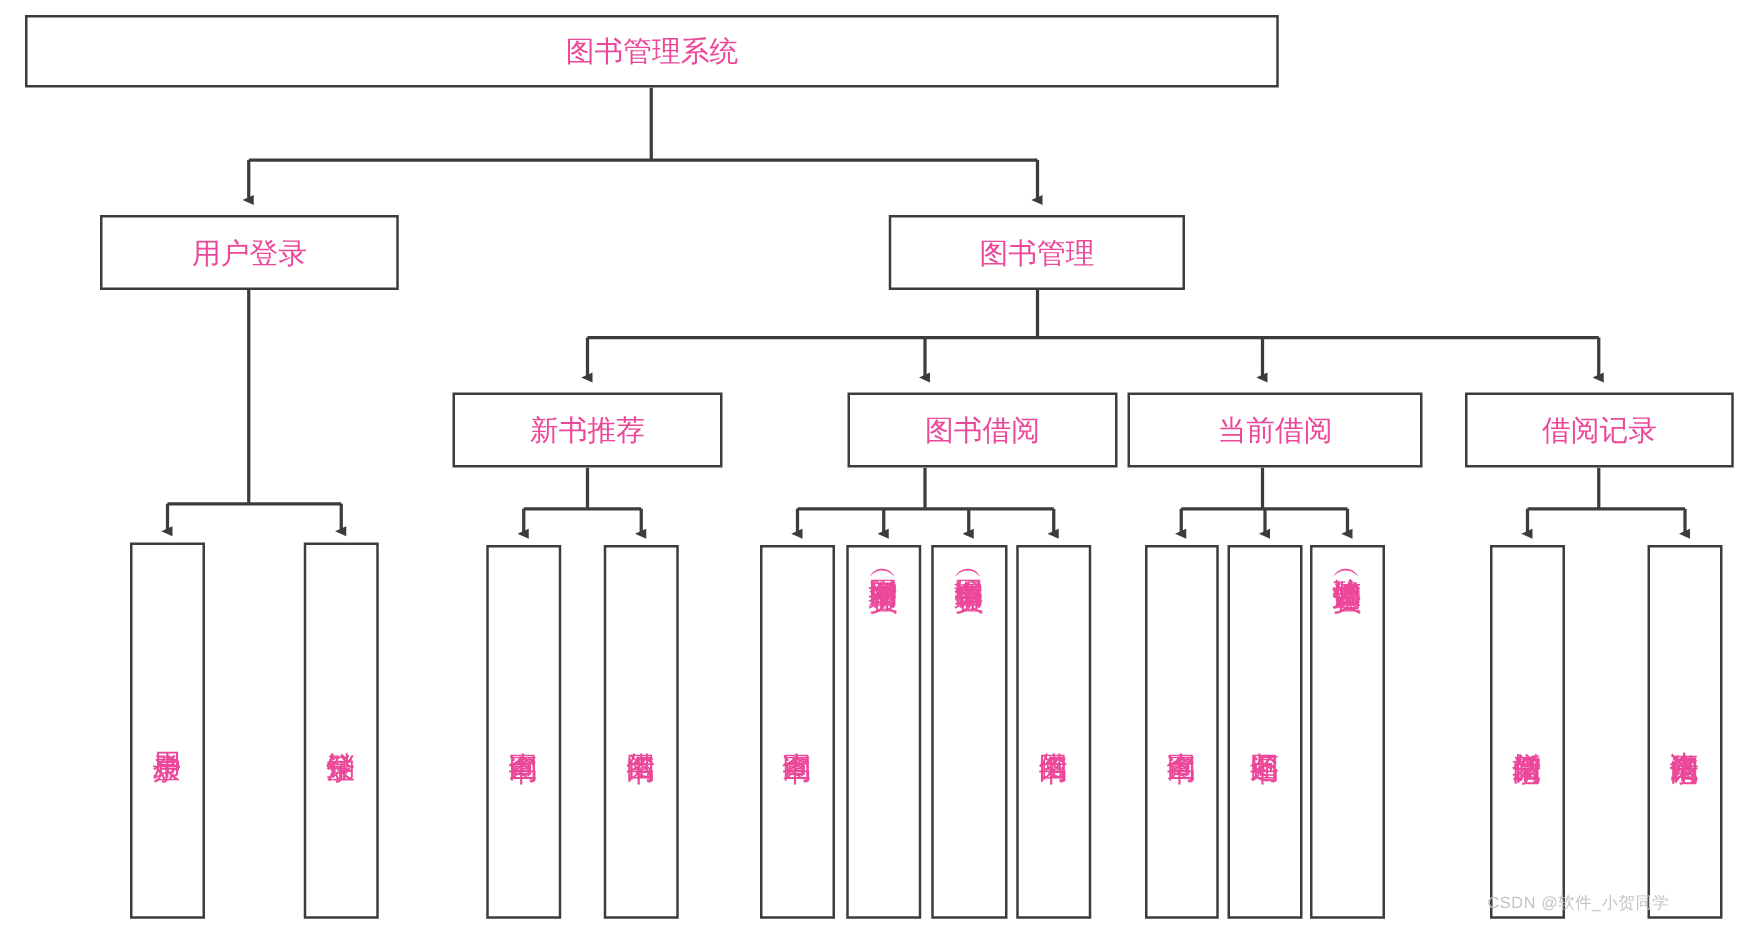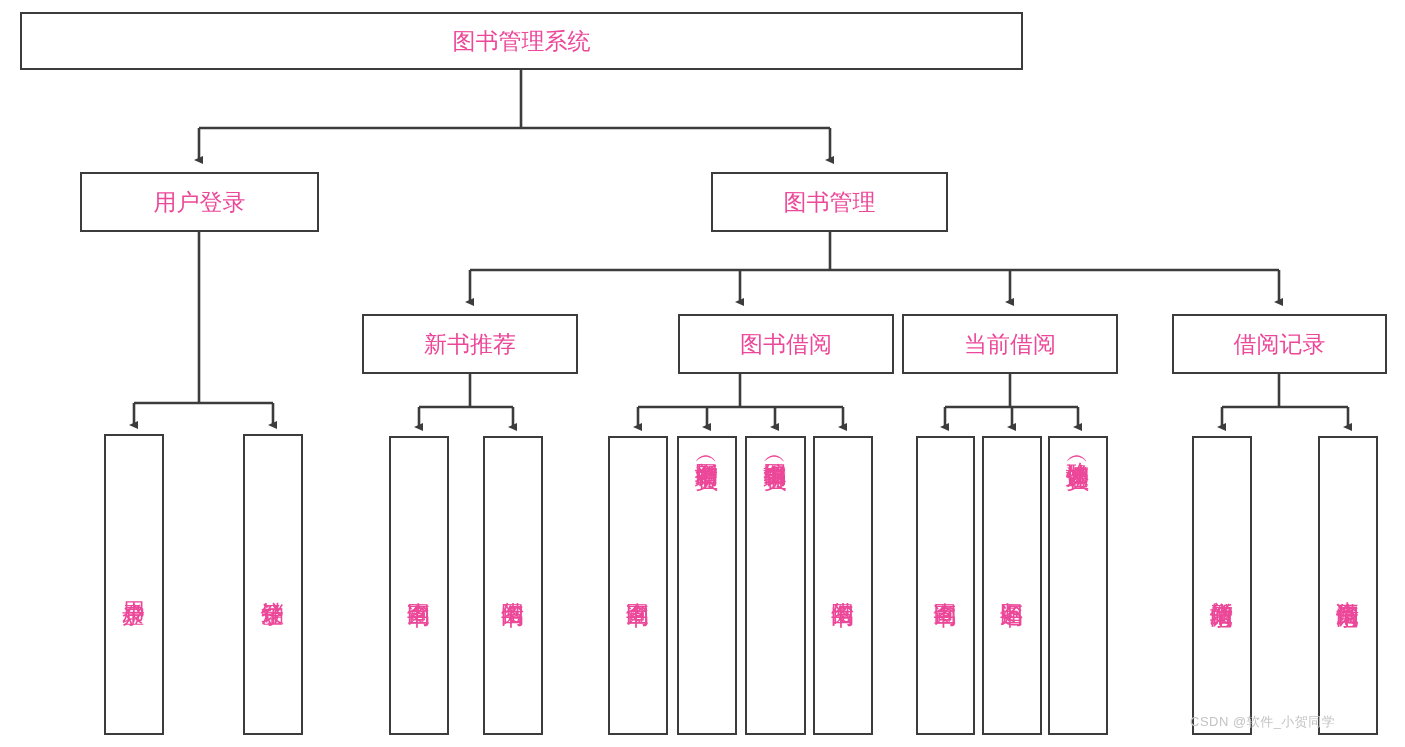--- a/index.html
+++ b/index.html
@@ -139,21 +139,21 @@
   </div>
 
   <div class="node horizontal" style="left:711px; top:172px; width:237px; height:60px;">
     <span class="node-label">图书管理</span>
   </div>
 
   <div class="node horizontal" style="left:632px; top:314px; width:216px; height:60px;margin-left:46px;">
     <span class="node-label">图书借阅</span>
   </div>
 
-  <div class="node horizontal" style="left:902px; top:314px; width:216px; height:60px;">
+  <div class="node horizontal" style="left:902px; top:314px; width:236px; height:60px;">
     <span class="node-label">当前借阅</span>
   </div>
 
   <div class="node horizontal" style="left:1172px; top:314px; width:215px; height:60px;">
     <span class="node-label">借阅记录</span>
   </div>
 
   <div class="node vertical centered" style="left:104px; top:434px; width:60px; height:301px;">
     <span class="node-label">用户登录</span>
   </div>

